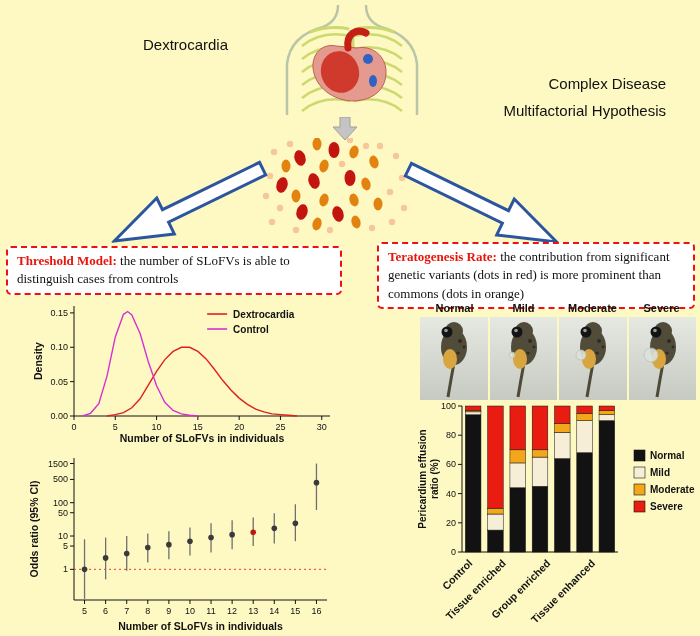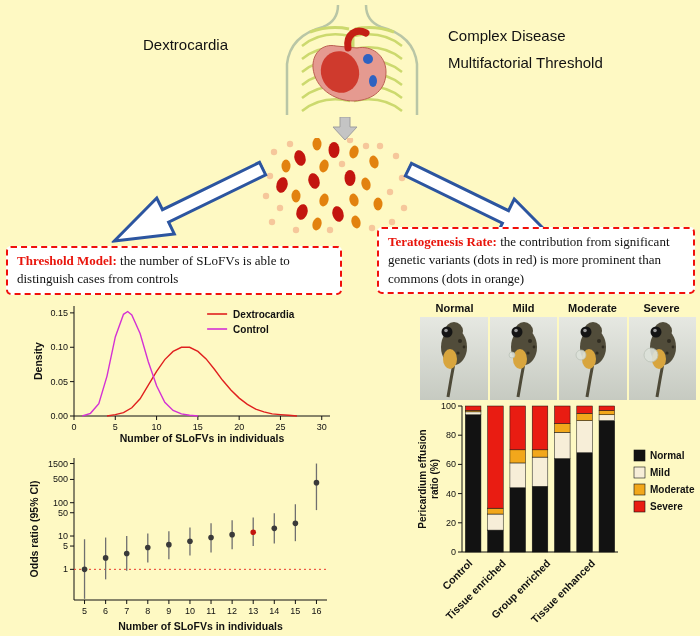--- a/index.html
+++ b/index.html
@@ -1,38 +1,38 @@
 <!DOCTYPE html>
 <html><head>
 <meta charset="utf-8">
 <style>
   html,body{margin:0;padding:0;background:#fff;font-family:"Liberation Sans",sans-serif;}
   #canvas{position:relative;width:700px;height:636px;background:#fef9c3;overflow:hidden;}
   .abs{position:absolute;}
   .title{font-size:15px;color:#111;}
-  .rtitle{width:218px;text-align:left;line-height:27px;}
+  .rtitle{width:218px;text-align:right;line-height:27px;margin-top:48px;}
   .dashed-box{box-sizing:border-box;border:2px dashed #f1100b;border-radius:5px;padding:4px 9px;font-size:13px;line-height:1.42;color:#111;background:#fff;font-family:Liberation Serif, serif;}
   .box-label{color:#e8150c;font-weight:bold;}
   .fish-labels{display:flex;width:276px;}
   .fish-labels span{flex:1;text-align:center;font-weight:bold;font-size:11px;color:#111;}
   .fish-strip{display:flex;width:276px;height:83px;gap:2px;}
   .fish-cell{flex:1;background:linear-gradient(180deg,#e6e8e2,#c6cac1);}
   svg{display:block;}
   svg text{font-family:"Liberation Sans",sans-serif;fill:#111;}
   .blue-arrow{transform-origin:50% 50%;}
 </style>
 </head>
 <body>
 
 <div id="canvas">
 
   <div class="abs title" style="left:143px;top:36px;">Dextrocardia</div>
   <div class="abs title rtitle" style="left:448px;top:22px;">
     <div>Complex Disease</div>
-    <div>Multifactorial Threshold</div>
+    <div>Multifactorial Hypothesis</div>
   </div>
 
   <svg class="abs" style="left:278px;top:2px;" width="148" height="114" viewBox="0 0 148 114">
     <path d="M60,3 C60,14 55,21 45,25 C22,31 11,44 9,62 L9,113" stroke="#b9c6a6" stroke-width="2.5" fill="none"></path>
     <path d="M88,3 C88,14 93,21 103,25 C126,31 137,44 139,62 L139,113" stroke="#b9c6a6" stroke-width="2.5" fill="none"></path>
     <path d="M32,30 Q52,23 71,27" stroke="#ccd96e" stroke-width="3" fill="none"></path>
     <path d="M116,30 Q96,23 77,27" stroke="#ccd96e" stroke-width="3" fill="none"></path>
     <line x1="74" y1="28" x2="74" y2="62" stroke="#ccd96e" stroke-width="5"></line>
     <g stroke="#ccd96e" stroke-width="2.5" fill="none">
       <path d="M72,34 Q44,28 24,44"></path>
@@ -208,21 +208,21 @@
       <line x1="250.29166666666666" y1="63.33061370752333" x2="250.29166666666666" y2="93.41072531153259" stroke="#6f6f6f" stroke-width="1.3"></line>
       <circle cx="250.29166666666666" cy="78.3455993354727" r="2.8" fill="#3a3a3a"></circle>
       <line x1="271.375" y1="54.23749026467978" x2="271.375" y2="91.18086236030386" stroke="#6f6f6f" stroke-width="1.3"></line>
       <circle cx="271.375" cy="73.35731757552642" r="2.8" fill="#3a3a3a"></circle>
       <line x1="292.45833333333337" y1="13.540165212833045" x2="292.45833333333337" y2="60.10273603329736" stroke="#6f6f6f" stroke-width="1.3"></line>
       <circle cx="292.45833333333337" cy="32.659992523679676" r="2.8" fill="#3a3a3a"></circle>
       <text x="14" y="79" font-size="10.5" text-anchor="middle" transform="rotate(-90 14 79)" font-weight="bold">Odds ratio (95% CI)</text>
       <text x="176.5" y="180" font-size="10.5" text-anchor="middle" font-weight="bold">Number of SLoFVs in individuals</text>
     </svg>
 
-  <div class="abs dashed-box" style="left:377px;top:227px;width:318px;">
+  <div class="abs dashed-box" style="left:377px;top:242px;width:318px;">
     <span class="box-label">Teratogenesis Rate:</span><span> the contribution from significant genetic variants (dots in red) is more prominent than commons (dots in orange)</span>
   </div>
 
   <div class="abs fish-labels" style="left:420px;top:302px;">
     <span>Normal</span>
     <span>Mild</span>
     <span>Moderate</span>
     <span>Severe</span>
   </div>
   <div class="abs fish-strip" style="left:420px;top:317px;">

